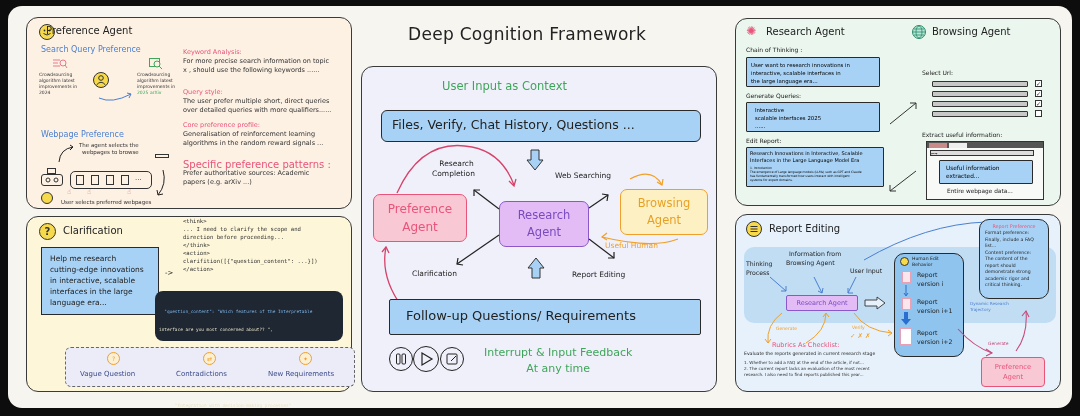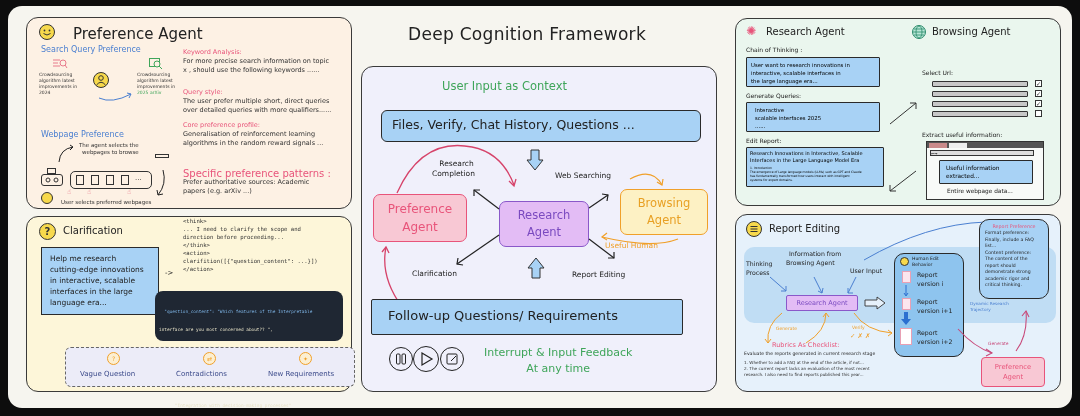--- a/index.html
+++ b/index.html
@@ -23,21 +23,21 @@
   <div class="t" style="left:400px;top:18px;font-size:17px;letter-spacing:0.3px;color:#222;">Deep Cognition Framework</div>
 
   <div class="panel" style="left:18px;top:11px;width:326px;height:192px;background:#fdf1e4;">
     <div class="abs" style="left:12px;top:6px;width:16px;height:16px;border-radius:50%;background:#f7d94c;border:1.2px solid #333;">
       <svg width="16" height="16" style="left:-1px;top:-1px">
           <circle cx="5.5" cy="6.5" r="0.9" fill="#333"></circle>
           <circle cx="10.5" cy="6.5" r="0.9" fill="#333"></circle>
           <path d="M4.5 9.5 Q8 12.5 11.5 9.5" stroke="#333" stroke-width="1" fill="none"></path>
         </svg>
     </div>
-    <div class="t" style="left:46px;top:7px;font-size:15px;text-align:center;">Preference Agent</div>
+    <div class="t" style="left:19px;top:7px;font-size:10px;text-align:center;">Preference Agent</div>
     <div class="t" style="left:14px;top:27px;font-size:8px;color:#4a7fd0;">Search Query Preference</div>
 
     <div class="abs" style="left:26px;top:40px;width:14px;height:11px;">
       <svg width="14" height="11">
           <path d="M0 2h7M0 5h5M0 8h7" stroke="#e87a8c" stroke-width="1"></path>
           <circle cx="10" cy="5" r="3" stroke="#e87a8c" fill="none"></circle>
           <path d="M12 7l2 3" stroke="#e87a8c"></path>
         </svg>
     </div>
     <div class="t xs" style="left:12px;top:54px;">
@@ -108,21 +108,21 @@
       <div style="margin-bottom:14px">
         <div style="font-size:6.5px;color:#e8547a;line-height:9px">Keyword Analysis:</div>
         <div class="sm">For more precise search information on topic</div>
         <div class="sm">x , should use the following keywords ......</div>
       </div>
       <div style="margin-bottom:7px">
         <div style="font-size:6.5px;color:#e8547a;line-height:9px">Query style:</div>
         <div class="sm">The user prefer multiple short, direct queries</div>
         <div class="sm">over detailed queries with more qualifiers......</div>
       </div>
-      <div style="margin-bottom:22px">
+      <div style="margin-bottom:13px">
         <div style="font-size:6.5px;color:#e8547a;line-height:9px">Core preference profile:</div>
         <div class="sm">Generalisation of reinforcement learning</div>
         <div class="sm">algorithms in the random reward signals ...</div>
       </div>
       <div>
         <div style="font-size:10px;color:#e8547a;line-height:9px">Specific preference patterns :</div>
         <div class="sm">Prefer authoritative sources: Academic</div>
         <div class="sm">papers (e.g. arXiv ...)</div>
       </div>
     </div>
@@ -220,21 +220,21 @@
       <path d="M316 172 Q290 182 240 170" stroke="#f0a02a" stroke-width="1.2" fill="none"></path>
         <path d="M245 166l-5 4 5 3" stroke="#f0a02a" fill="none" stroke-width="1.2"></path>
       <path d="M40 240 Q18 210 24 180" stroke="#d6436a" stroke-width="1.3" fill="none"></path>
         <path d="M20 185l4-5 3 6" stroke="#d6436a" fill="none" stroke-width="1.3"></path>
     </svg>
 
     <svg width="16" height="22" style="left:166px;top:190px">
         <path d="M4 21h8V11h4L8 1 0 11h4z" fill="#a8d2f5" stroke="#333" stroke-width="1"></path>
       </svg>
 
-    <div class="box" style="left:9px;top:232px;width:312px;height:36px;background:#a8d2f5;border-radius:2px;">
+    <div class="box" style="left:27px;top:232px;width:312px;height:36px;background:#a8d2f5;border-radius:2px;">
       <div class="t" style="left:16px;top:8px;font-size:13px;">Follow-up Questions/ Requirements</div>
     </div>
 
     <div class="abs" style="left:27px;top:280px;width:24px;height:24px;border:1.5px solid #222;border-radius:50%;">
       <svg width="24" height="24" style="left:-1.5px;top:-1.5px">
           <rect x="7.5" y="7" width="3.5" height="10" rx="1" stroke="#222" fill="none"></rect>
           <rect x="13" y="7" width="3.5" height="10" rx="1" stroke="#222" fill="none"></rect>
         </svg>
     </div>
     <div class="abs" style="left:51px;top:279px;width:26px;height:26px;border:1.6px solid #222;border-radius:50%;">

